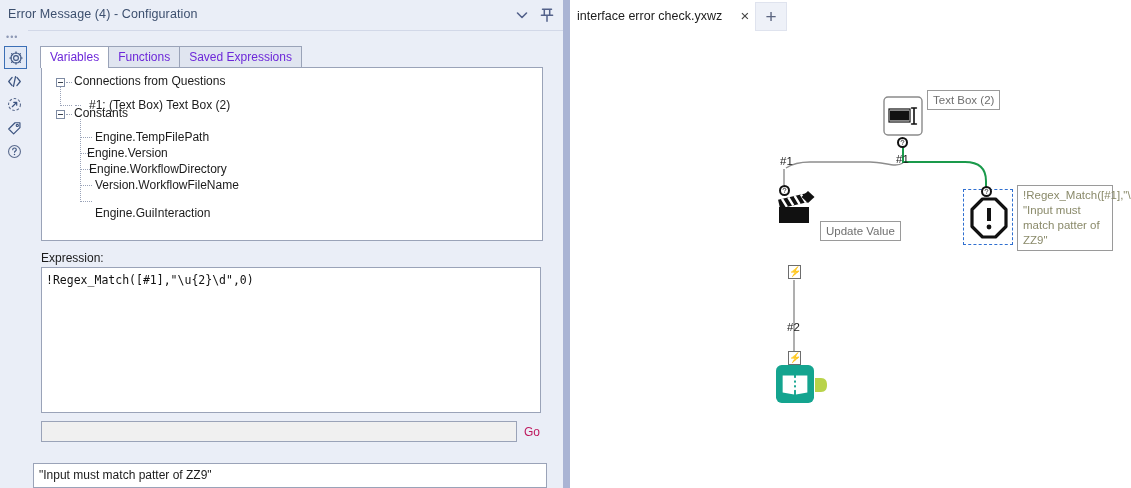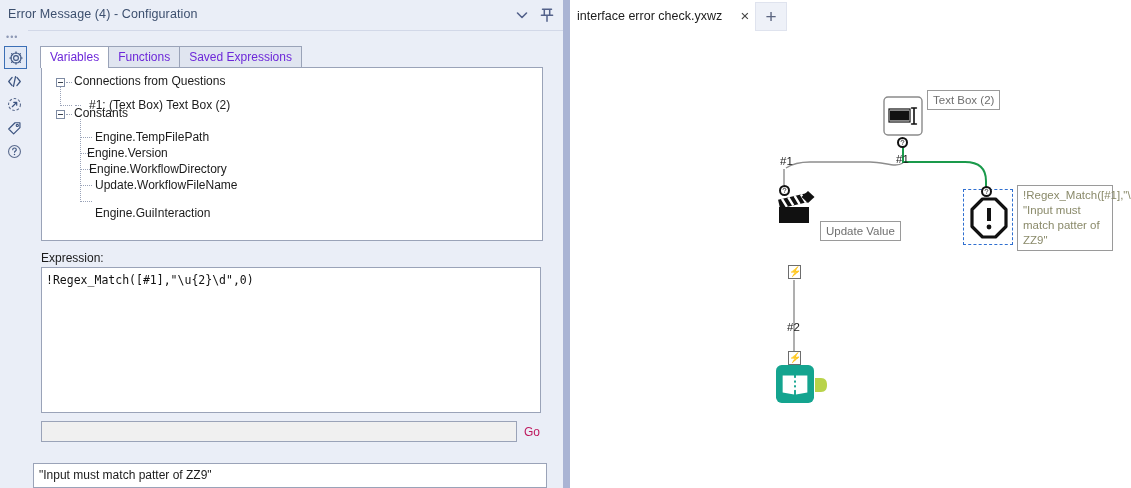--- a/index.html
+++ b/index.html
@@ -343,21 +343,21 @@
       <div class="dotdash" style="left:38px; top:69px; width:12px;"></div>
       <div class="tree-node" style="left:53px; top:62px;">Engine.TempFilePath</div>
 
       <div class="dotdash" style="left:38px; top:85px; width:12px;"></div>
       <div class="tree-node" style="left:45px; top:78px;">Engine.Version</div>
 
       <div class="dotdash" style="left:38px; top:101px; width:12px;"></div>
       <div class="tree-node" style="left:47px; top:94px;">Engine.WorkflowDirectory</div>
 
       <div class="dotdash" style="left:38px; top:117px; width:12px;"></div>
-      <div class="tree-node" style="left:53px; top:110px;">Update.WorkflowFileName</div>
+      <div class="tree-node" style="left:53px; top:110px;">Version.WorkflowFileName</div>
 
       <div class="dotdash" style="left:38px; top:133px; width:12px;"></div>
       <div class="tree-node" style="left:53px; top:138px;text-align:right;">Engine.GuiInteraction</div>
     </div>
 
     <div id="expr-label" class="field-label">Expression:</div>
     <div id="expr-box">
       <div id="expr-text">!Regex_Match([#1],"\u{2}\d",0)</div>
     </div>
 

